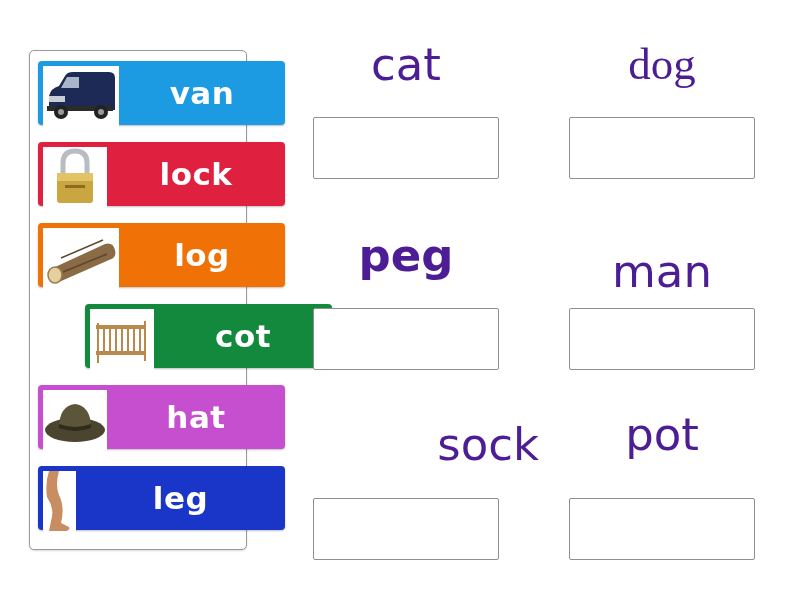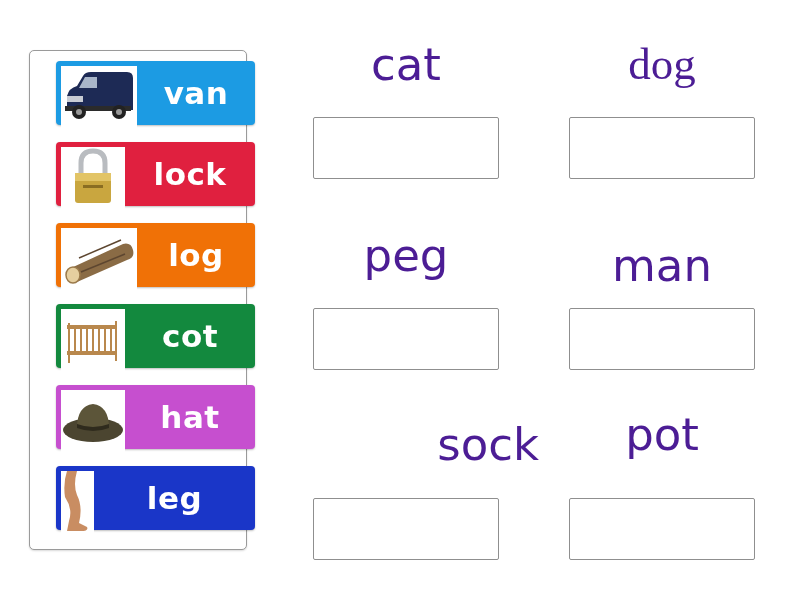--- a/index.html
+++ b/index.html
@@ -6,23 +6,24 @@
     body {
       width: 800px; height: 600px; background: #ffffff; position: relative; overflow: hidden;
       font-family: "DejaVu Sans", "Liberation Sans", sans-serif;
     }
     .panel {
       position: absolute; left: 29px; top: 50px; width: 216px; height: 498px;
       border: 1px solid #9a9a9a; border-radius: 5px; background: #fff;
       box-shadow: 0 1px 2px rgba(0,0,0,0.15);
     }
     .card {
-      position: absolute; left: 26px; width: 199px; height: 64px;
+      position: absolute; left: 8px; width: 199px; height: 64px;
       border-radius: 4px; box-shadow: 0 1px 2px rgba(0,0,0,0.25);
       cursor: grab;
+      padding-left: 48px;
     }
     .card .pic {
       position: absolute; left: 5px; top: 5px; height: 62px; background: #fff;
       overflow: hidden;
     }
     .card .label {
       position: absolute; top: 0; bottom: 0; right: 0;
       display: flex; align-items: center; justify-content: center;
       color: #ffffff; font-weight: bold; font-size: 31px; letter-spacing: 0.5px;
     }
@@ -75,21 +76,21 @@
       <svg width="64" height="62" viewBox="0 0 64 62">
         <path d="M20 28 L20 16 Q20 4 32 4 Q44 4 44 16 L44 28" fill="none" stroke="#b9bcc0" stroke-width="5"></path>
         <rect x="14" y="26" width="36" height="30" rx="3" fill="#c9a63f"></rect>
         <rect x="14" y="26" width="36" height="8" fill="#e2c466"></rect>
         <rect x="22" y="38" width="20" height="3" fill="#8a6d22"></rect>
       </svg>
     </div>
     <div class="label" style="left:69px;">lock</div>
   </div>
 
-  <div class="card" style="top:253px;background:#13893e;">
+  <div class="card" style="top:253px;background:#13893e;margin-left:47px;">
     <div class="pic" style="width:64px;">
       <svg width="64" height="62" viewBox="0 0 64 62">
         <rect x="6" y="16" width="50" height="4" fill="#b9884d"></rect>
         <rect x="6" y="42" width="50" height="4" fill="#b9884d"></rect>
         <g stroke="#b9884d" stroke-width="2">
           <line x1="8" y1="14" x2="8" y2="54"></line>
             <line x1="14" y1="18" x2="14" y2="44"></line>
           <line x1="20" y1="18" x2="20" y2="44"></line>
             <line x1="26" y1="18" x2="26" y2="44"></line>
           <line x1="32" y1="18" x2="32" y2="44"></line>
@@ -126,25 +127,25 @@
 
 <div class="target" style="left:313px;top:0;">
   <div class="word" style="top:42px;">cat</div>
   <div class="drop" style="top:117px;"></div>
 </div>
 <div class="target" style="left:569px;top:0;">
   <div class="word" style="top:42px;font-family:Liberation Serif, serif;">dog</div>
   <div class="drop" style="top:117px;"></div>
 </div>
 <div class="target" style="left:313px;top:0;">
-  <div class="word" style="top:233px;">peg</div>
+  <div class="word" style="top:233px;font-weight:bold;">peg</div>
   <div class="drop" style="top:308px;"></div>
 </div>
 <div class="target" style="left:569px;top:0;">
-  <div class="word" style="top:243px;">man</div>
+  <div class="word" style="top:249px;">man</div>
   <div class="drop" style="top:308px;"></div>
 </div>
 <div class="target" style="left:313px;top:0;">
   <div class="word" style="top:422px;text-align:right;">sock</div>
   <div class="drop" style="top:498px;"></div>
 </div>
 <div class="target" style="left:569px;top:0;">
   <div class="word" style="top:412px;">pot</div>
   <div class="drop" style="top:498px;"></div>
 </div>

